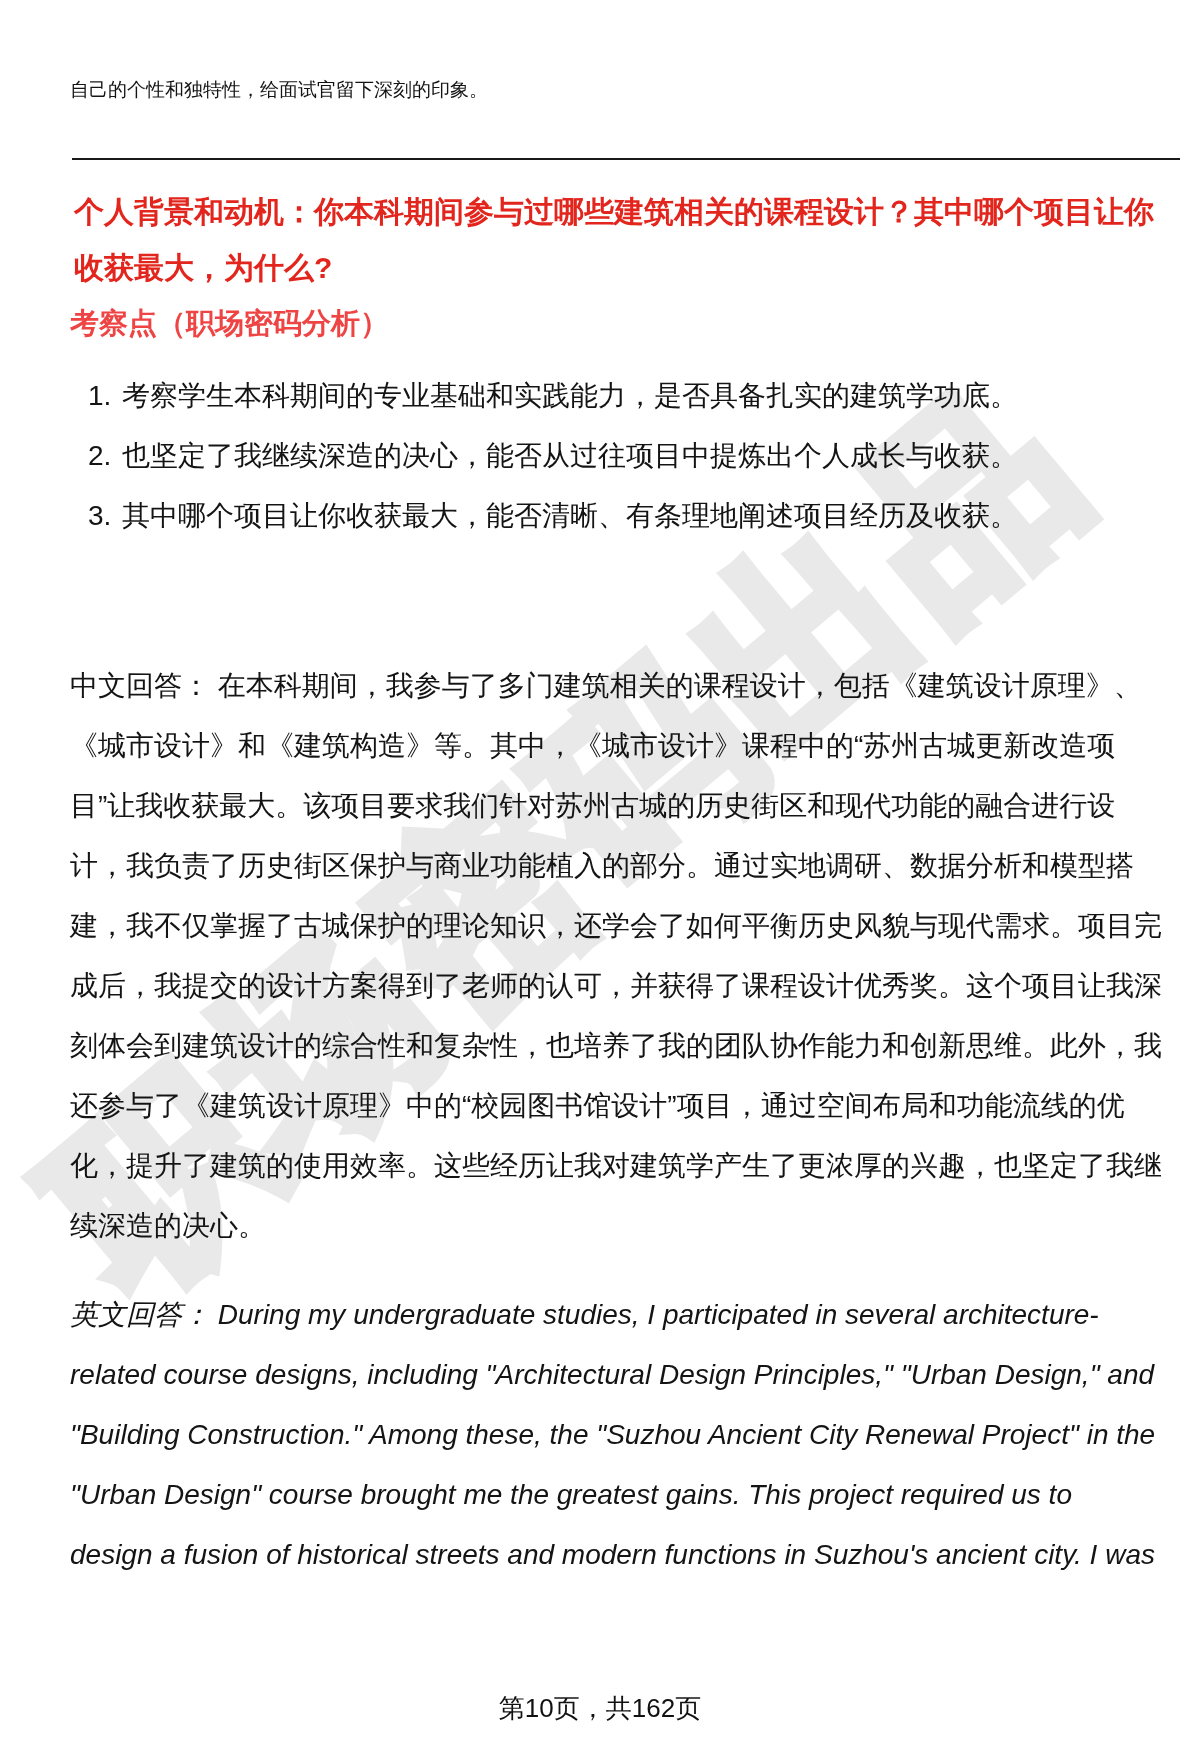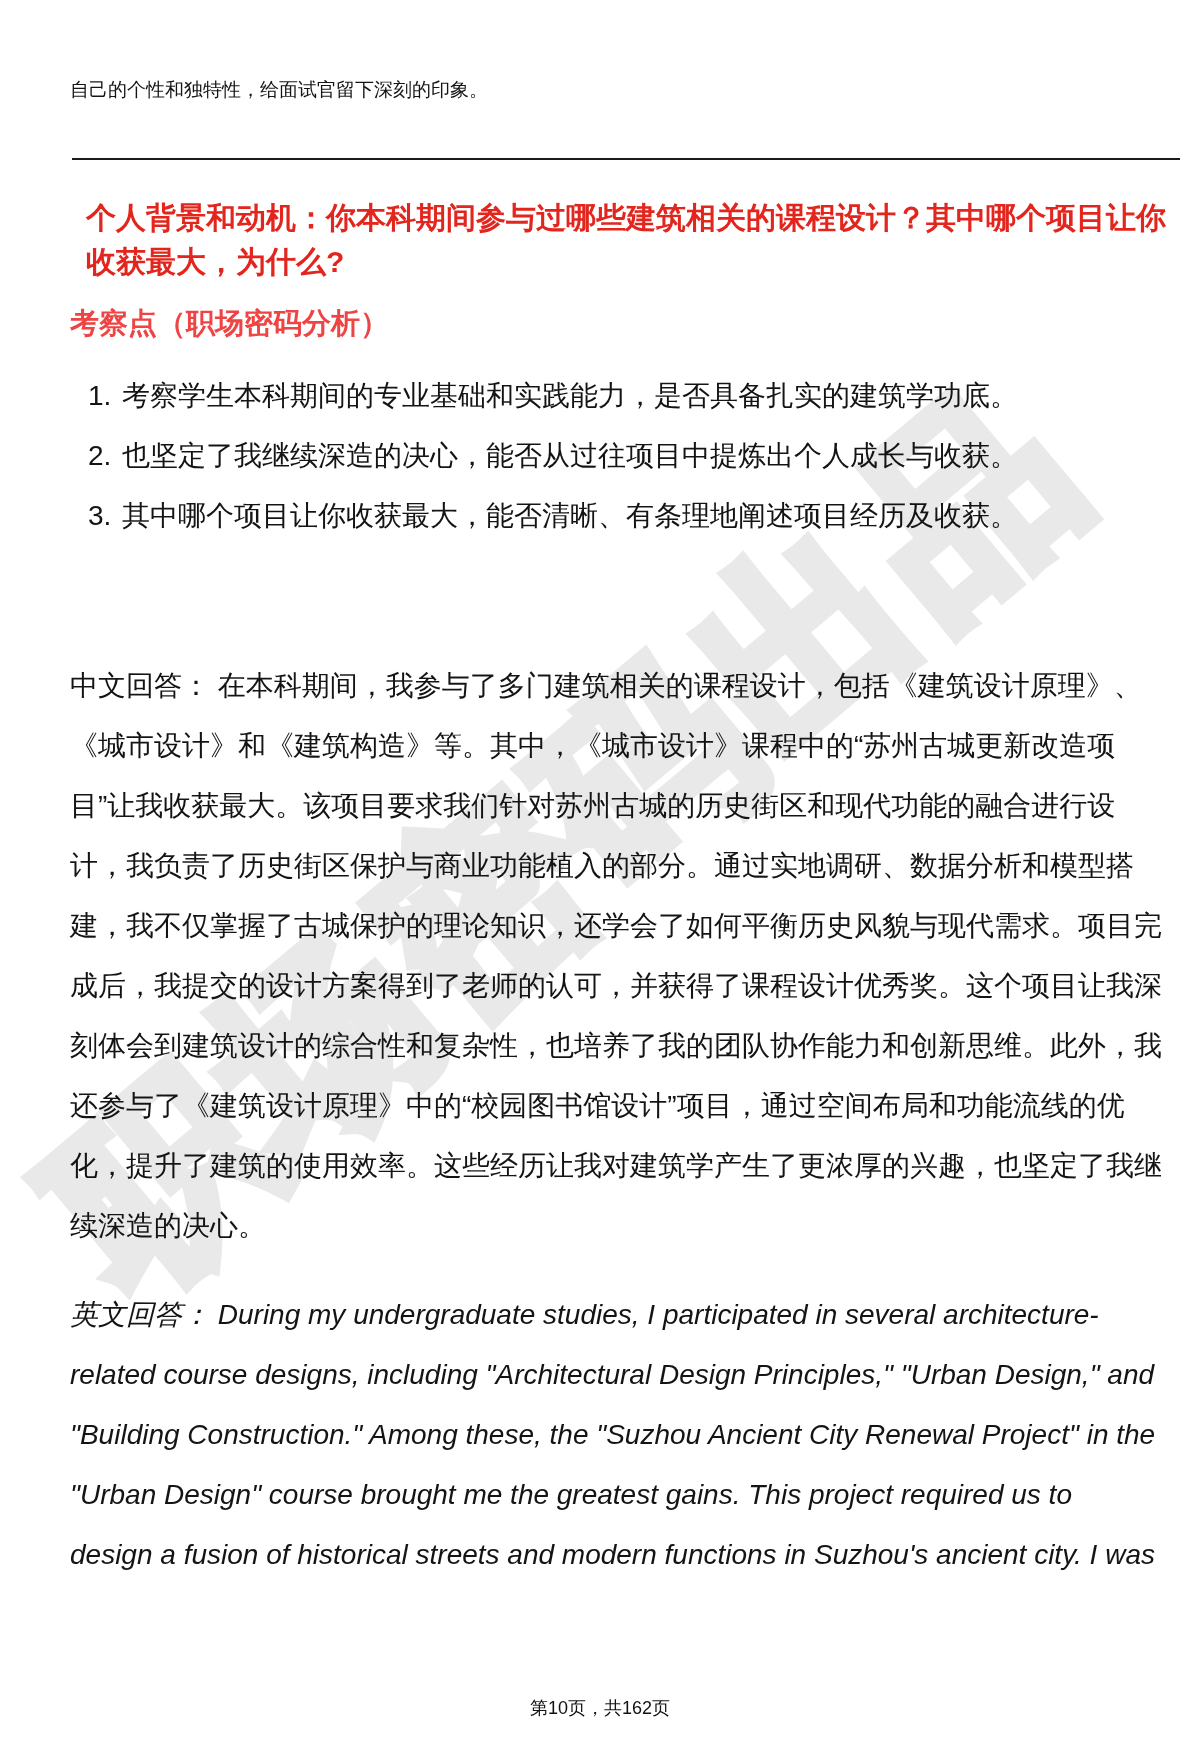--- a/index.html
+++ b/index.html
@@ -38,22 +38,22 @@
   }
 
   .divider {
     left: 72px; top: 158px; width: 1108px; height: 0;
     border: none; border-top: 2.5px solid #1a1a1a;
     margin: 0; position: absolute; z-index: 1;
   }
 
   .question {
     left: 70px; top: 180px; width: 1090px;
-    margin: 16px;
-    font-size: 30px; line-height: 44px; font-weight: 700;
+    margin: 4px;
+    font-size: 30px; line-height: 56px; font-weight: 700;
     color: #e3261d;
   }
 
   .section-head {
     left: 70px; width: 1090px;
     margin: 0;
     font-size: 29px; line-height: 34px; font-weight: 700;
     color: #ef4444;
   }
   .exam-head   { top: 306px; }
@@ -80,21 +80,21 @@
     margin: 0;
     font-size: 28px; line-height: 60px;
     text-align: left;
   }
   .para-zh { top: 656px; }
   .para-en { top: 1285px; font-style: italic; }
 
   .footer {
     left: 0; top: 1692px; width: 1200px;
     text-align: center;
-    font-size: 18px; line-height: 32px;
+    font-size: 26px; line-height: 32px;
     color: #111111;
   }
 </style>
 </head>
 <body>
 
 <div class="page">
 
   <div class="watermark">职场密码出品</div>
 

